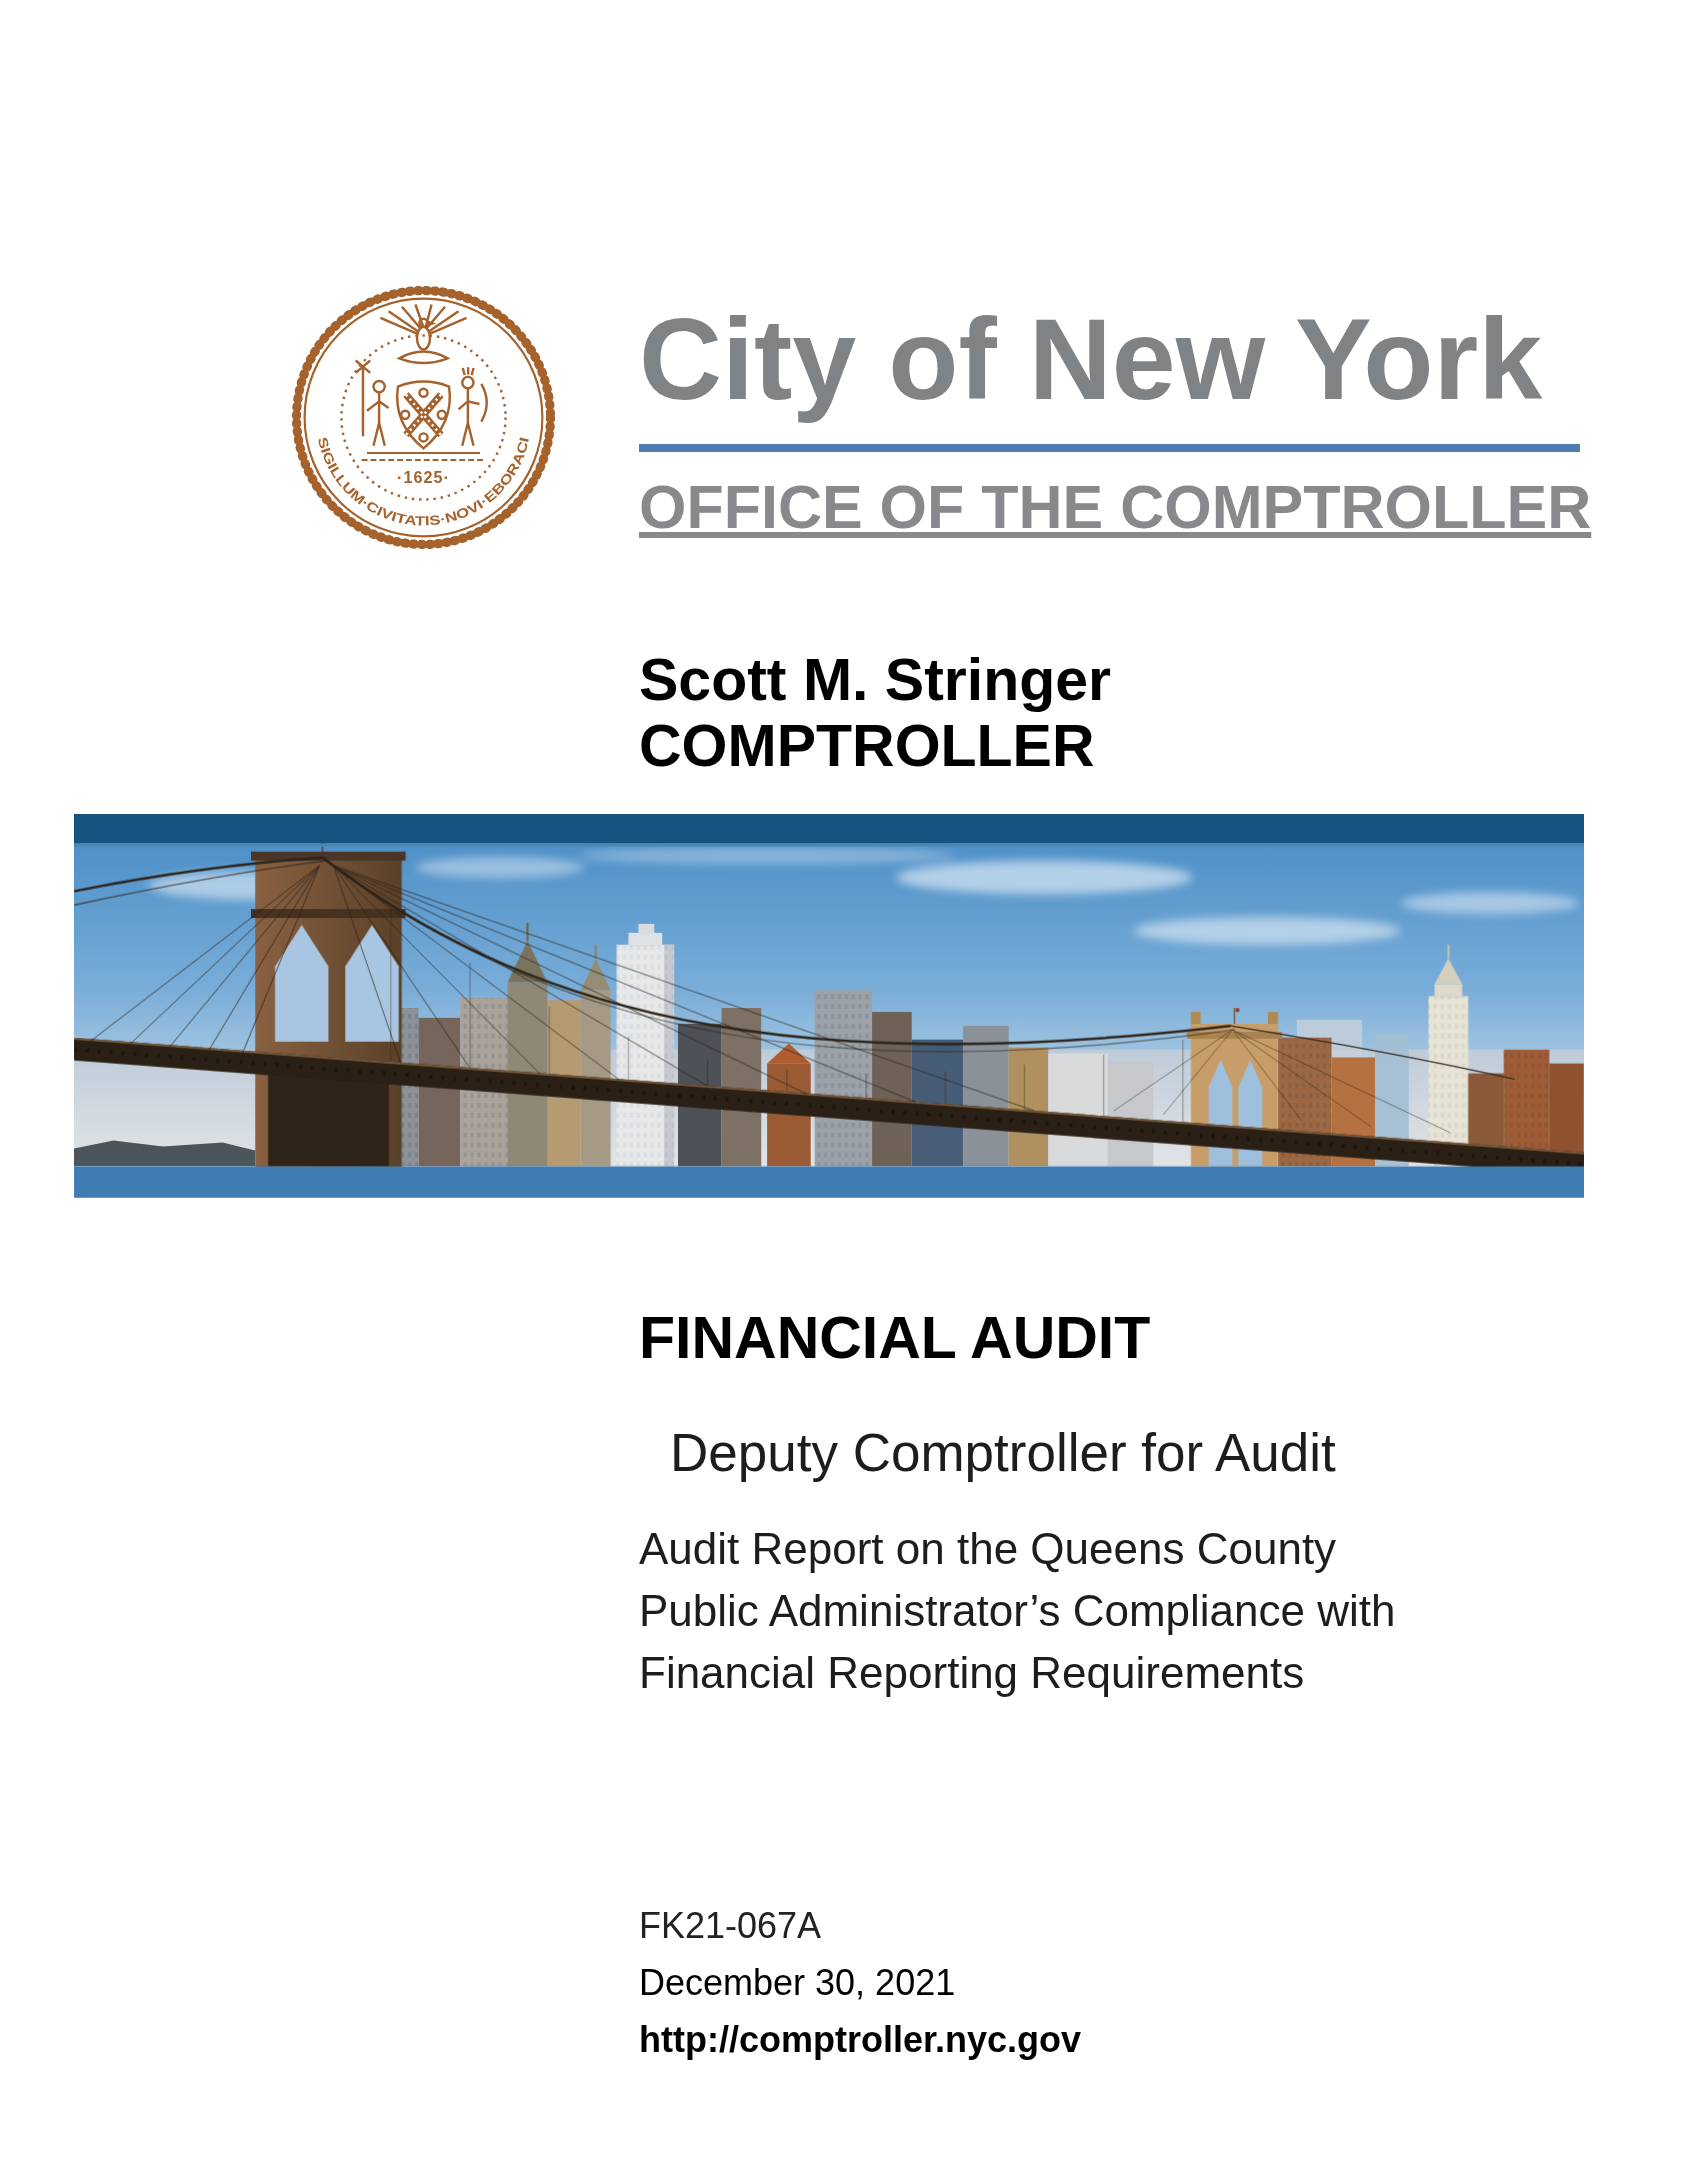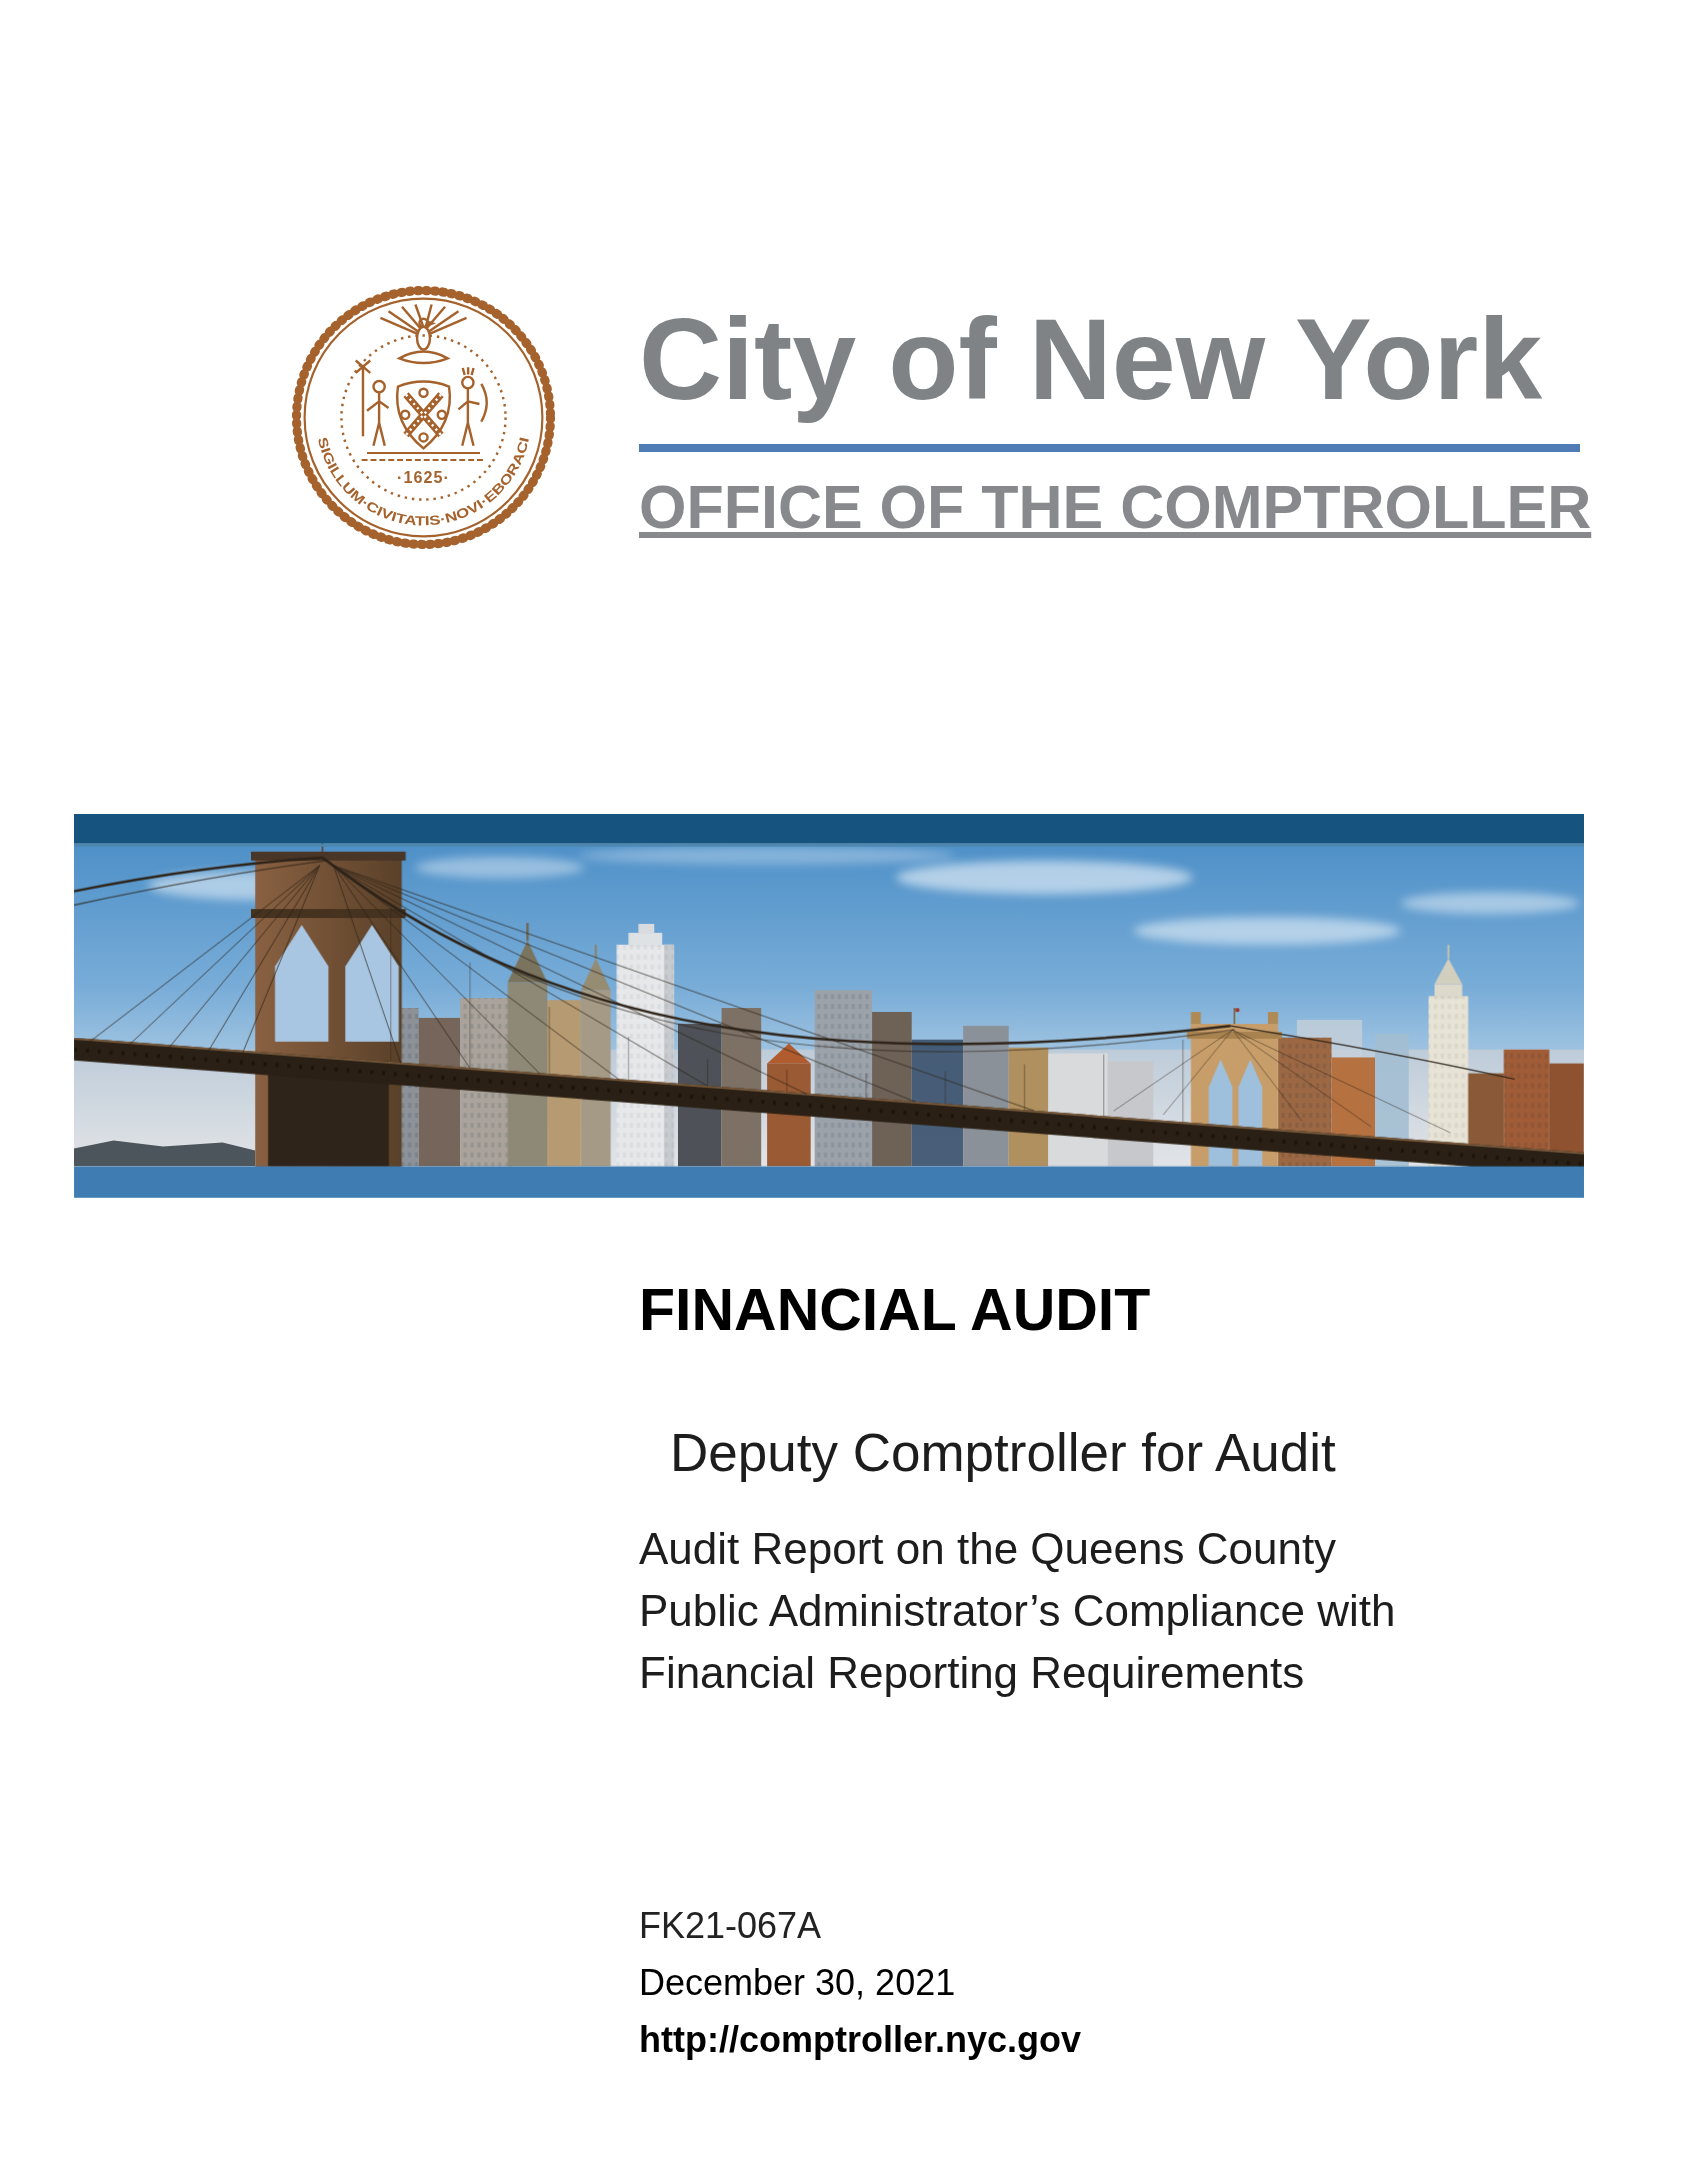--- a/index.html
+++ b/index.html
@@ -30,21 +30,21 @@
     left:639px;top:476px;font-size:61px;line-height:63px;font-weight:bold;
     color:var(--subtitle-gray);white-space:nowrap;text-decoration:underline;
   }
   .comptroller-block{
     left:639px;top:647px;font-size:59px;line-height:66px;font-weight:bold;
     color:var(--text-black);
   }
   .banner{left:74px;top:814px;width:1510px;height:384px;}
   .banner svg{display:block;width:100%;height:100%;}
   .audit-category{
-    left:639px;top:1280px;font-size:59px;line-height:61px;font-weight:bold;color:#000;
+    left:639px;top:1308px;font-size:59px;line-height:61px;font-weight:bold;color:#000;
   }
   .deputy-name{
     left:639px;top:1358px;font-size:53px;line-height:55px;font-weight:bold;color:#000;
   }
   .deputy-title{
     left:670px;top:1425px;font-size:53px;line-height:55px;font-weight:normal;color:#1d1d1d;
   }
   .report-title{
     left:639px;top:1518px;font-size:44px;line-height:62px;font-weight:normal;color:#1d1d1d;
   }
@@ -116,20 +116,24 @@
       </g>
 
       <text x="50" y="74.5" font-size="6" font-weight="bold" fill="currentColor" stroke="none" text-anchor="middle" letter-spacing="0.4">·1625·</text>
     </svg>
   </div>
 
   <div class="abs city-title">City of New York</div>
   <div class="abs title-rule"></div>
   <div class="abs page-subtitle">OFFICE OF THE COMPTROLLER</div>
 
+  <div class="abs comptroller-block">
+    <div>Scott M. Stringer</div>
+    <div>COMPTROLLER</div>
+  </div>
 
   <div class="abs banner">
     <svg viewBox="0 0 1525 388" preserveAspectRatio="none">
       <defs>
         <linearGradient id="sky" x1="0" y1="0" x2="0" y2="1">
           <stop offset="0" stop-color="#4e90c8"></stop>
           <stop offset="0.45" stop-color="#79add8"></stop>
           <stop offset="0.78" stop-color="#b9d2e6"></stop>
           <stop offset="1" stop-color="#dde4ea"></stop>
         </linearGradient>

